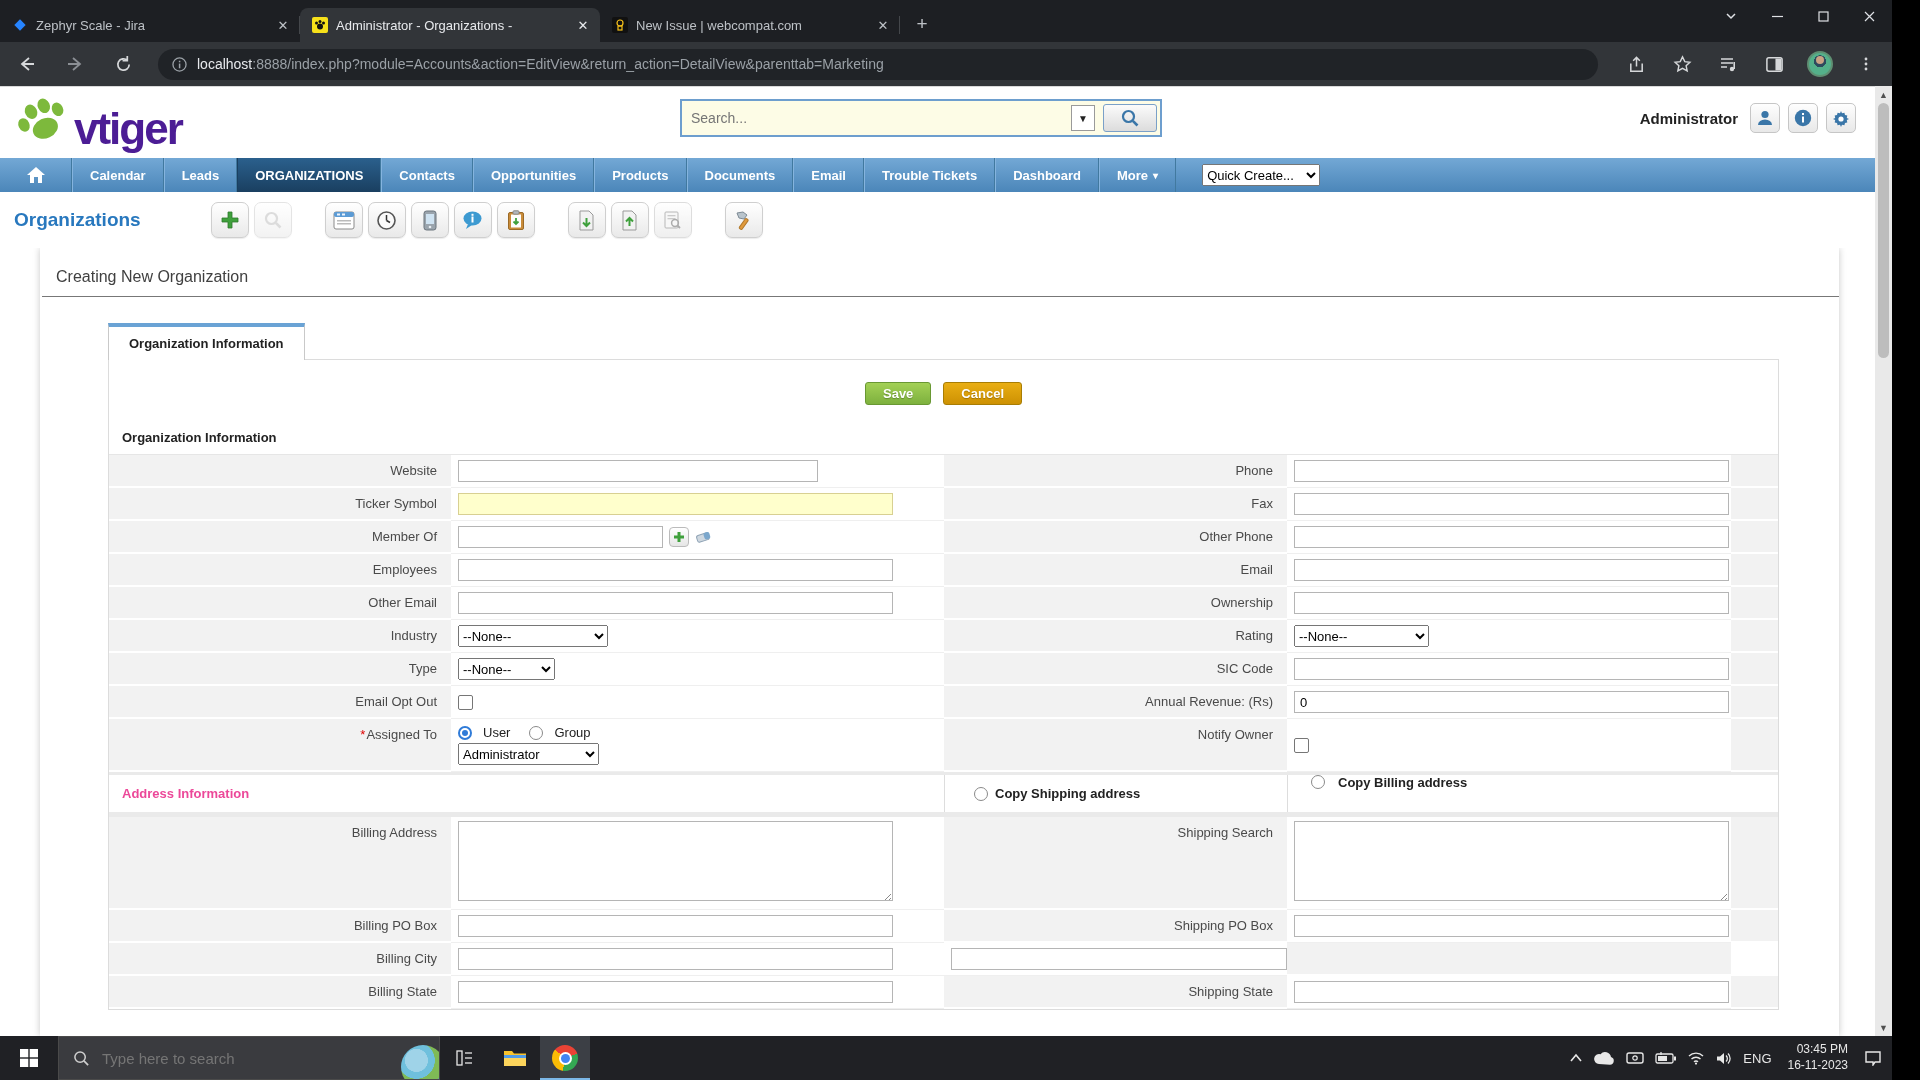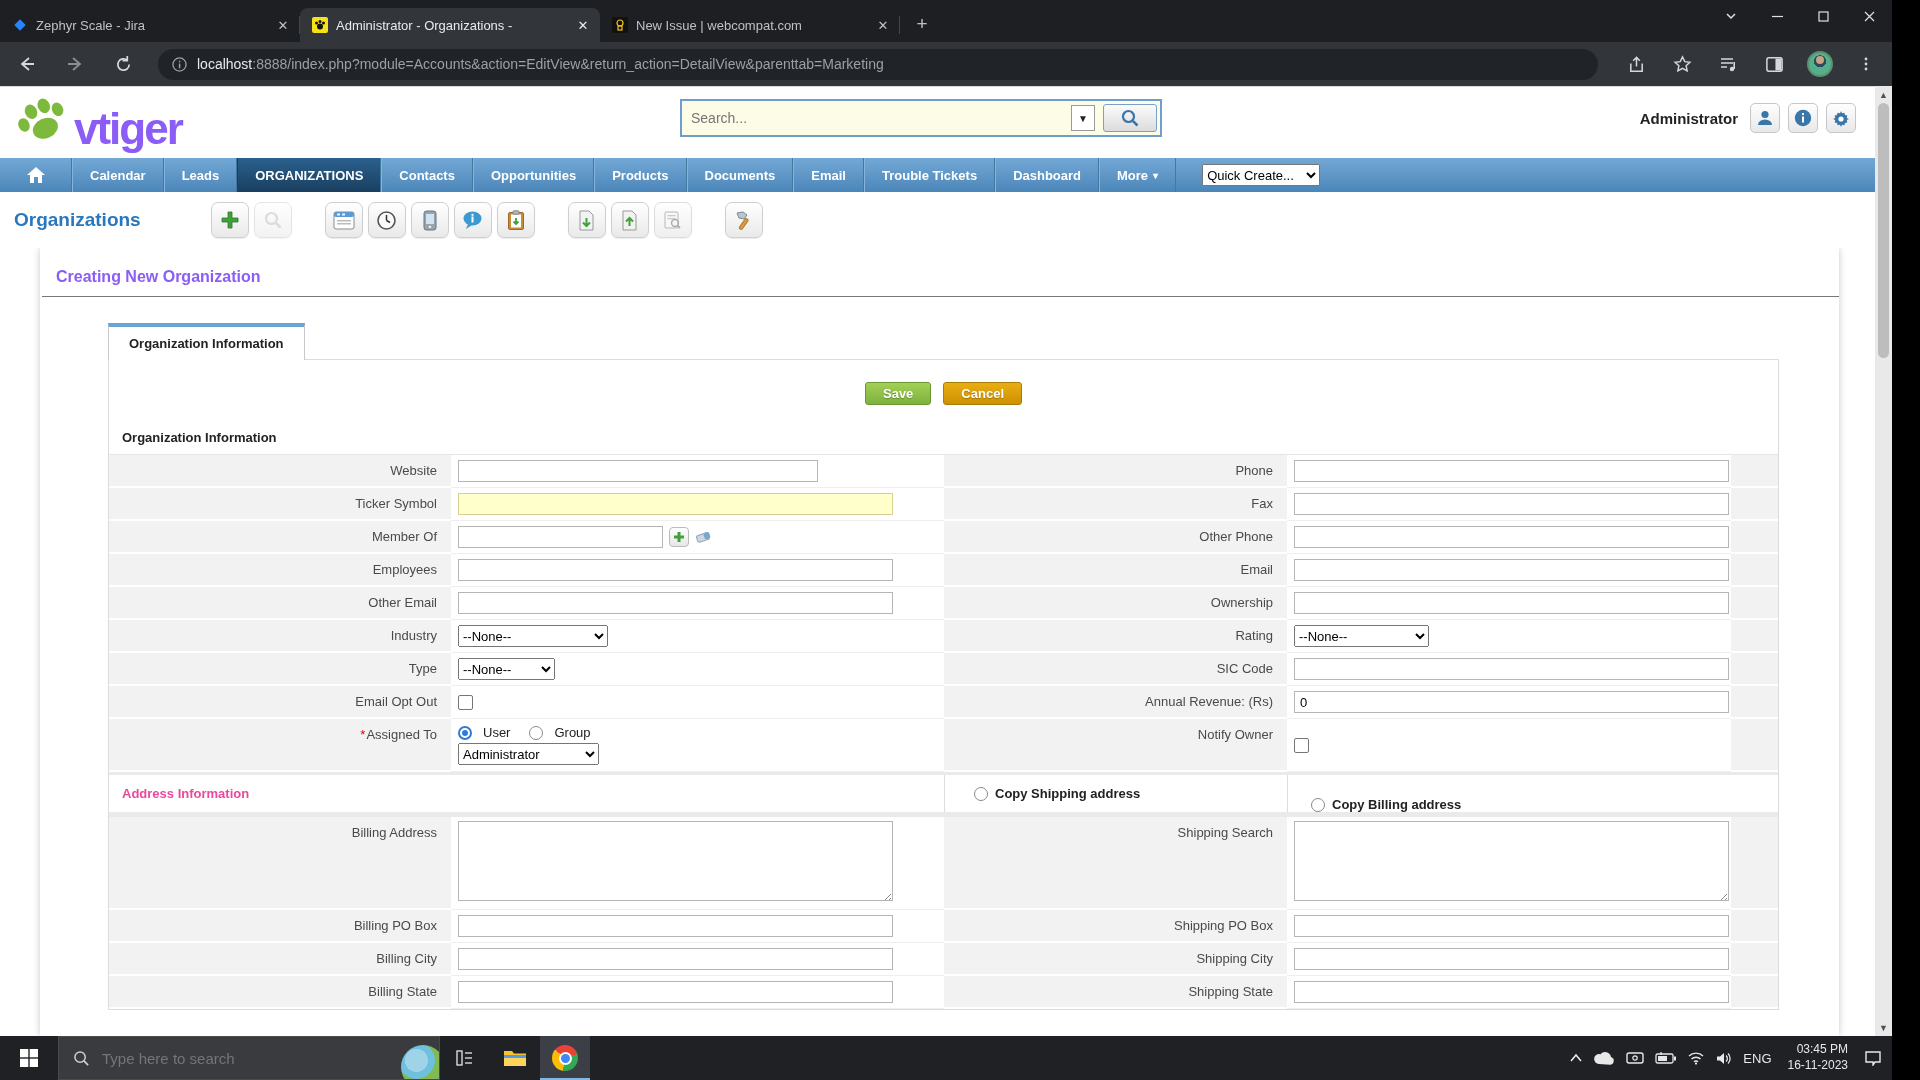--- a/index.html
+++ b/index.html
@@ -25,21 +25,21 @@
   .omnibox { flex:1; height:31px; background:#202327; border-radius:16px; margin:0 8px 0 4px;
     display:flex; align-items:center; padding:0 14px; gap:10px; font-size:14px; color:#9aa0a6; overflow:hidden; white-space:nowrap; }
   .omnibox .host { color:#e8eaed; }
   .rtico { width:32px; height:32px; display:flex; align-items:center; justify-content:center; }
   .avatar { width:26px; height:26px; border-radius:50%; background:radial-gradient(circle at 50% 38%, #2e4a5e 0 34%, #54b08a 35% 100%); border:2px solid #5f8f72; position:relative; }
   .avatar::after{ content:""; position:absolute; left:7px; top:3px; width:8px; height:8px; border-radius:50%; background:#caa284; }
 
   
   .vheader { height:72px; background:#fff; position:relative; border-top:1px solid #d9d9d9; }
   .logo { position:absolute; left:10px; top:4px; display:flex; align-items:flex-end; }
-  .logo-text { font-size:44px; font-weight:bold; color:#8b5cf6; letter-spacing:-2px; line-height:0.9; }
+  .logo-text { font-size:44px; font-weight:bold; color:#4c1d95; letter-spacing:-2px; line-height:0.9; }
   .searchwrap { position:absolute; left:680px; top:12px; width:482px; height:38px; border:2px solid #6d9ece;
     background:#fdfce6; display:flex; align-items:center; padding:3px; }
   .searchin { flex:1; border:none; background:transparent; font-size:14px; color:#333; outline:none; padding-left:6px; }
   .dd-btn { width:24px; height:26px; background:#fff; border:1px solid #9a9a9a; display:flex; align-items:center; justify-content:center; font-size:10px; color:#222; }
   .mag-btn { width:54px; height:28px; margin-left:8px; border:1px solid #7aa0c8; border-radius:3px;
     background:linear-gradient(#fbfbfb,#dcdcdc); display:flex; align-items:center; justify-content:center; }
   .adminarea { position:absolute; right:36px; top:16px; display:flex; align-items:center; gap:8px; }
   .adminname { font-size:15px; font-weight:bold; color:#222; margin-right:4px; }
   .hbtn { width:30px; height:30px; border:1px solid #c6c6c6; border-radius:5px; background:linear-gradient(#fefefe,#e8e8e8);
     display:flex; align-items:center; justify-content:center; }
@@ -57,21 +57,21 @@
   
   .mtoolbar { height:56px; background:#fff; display:flex; align-items:center; padding:0 14px; }
   .mtitle { color:#2878be; font-size:19px; font-weight:bold; margin-right:70px; }
   .tbtn { width:38px; height:36px; border:1px solid #cfcfcf; border-radius:7px; background:linear-gradient(#ffffff,#e9e9e9);
     display:flex; align-items:center; justify-content:center; margin-right:5px; box-shadow:0 1px 1px rgba(0,0,0,.08); }
   .tgap { width:28px; }
 
   
   .content { flex:1; background:#fff; overflow:hidden; padding:0 53px 0 40px; }
   .card { background:#fff; box-shadow:0 0 7px rgba(0,0,0,.22); height:100%; padding-top:20px; }
-  .ptitle { font-size:16px; font-weight:bold; color:#8b5cf6; padding-left:16px; }
+  .ptitle { font-size:16px; font-weight:normal; color:#404040; padding-left:16px; }
   .phr { border:none; border-top:1px solid #777; margin:10px 0 26px 2px; }
   .otab { margin-left:68px; display:inline-block; background:#fff; border:1px solid #c9c9c9; border-bottom:none;
     border-top:4px solid #6aa3d5; padding:9px 20px 9px 20px; font-size:13px; font-weight:bold; color:#222;
     position:relative; z-index:2; margin-bottom:-1px; }
   .formbox { margin:0 60px 0 68px; border:1px solid #dcdcdc; background:#fff; }
   .btnrow { display:flex; justify-content:center; gap:12px; padding:22px 0 16px; }
   .btn { font-size:13px; font-weight:bold; color:#fff; padding:3px 17px; border-radius:3px; cursor:pointer; }
   .btn.save { background:linear-gradient(#a3d055,#7db13e); border:1px solid #699833; text-shadow:0 1px 1px rgba(0,0,0,.25); }
   .btn.cancel { background:linear-gradient(#e9ae13,#cd9103); border:1px solid #a87d04; text-shadow:0 1px 1px rgba(0,0,0,.25); }
   .secthead { font-size:13px; font-weight:bold; color:#222; padding:9px 0 9px 13px; border-bottom:1px solid #e6e6e6; }
@@ -91,21 +91,21 @@
   .radio-line { display:flex; align-items:center; gap:11px; }
   .radio { width:14px; height:14px; border:1px solid #8a8a8a; border-radius:50%; background:#fff; display:inline-block; position:relative; }
   .radio.checked { border:2px solid #2f7bd8; }
   .radio.checked::after { content:""; position:absolute; left:2px; top:2px; width:6px; height:6px; border-radius:50%; background:#2f7bd8; }
   .rlabel { font-size:13px; color:#222; margin-right:8px; }
   .addrhead { display:grid; grid-template-columns:342px 493px 343px 444px 1fr;
     border-top:3px solid #eaeaea; border-bottom:5px solid #eaeaea; }
   .ah-title { grid-column:1/3; font-size:13px; font-weight:bold; color:#ec4899; padding:11px 0 11px 13px; }
   .ah-ship { grid-column:3/4; border-left:1px solid #ddd; display:flex; align-items:center; gap:7px; padding-left:29px;
     font-size:13px; font-weight:bold; color:#222; }
-  .ah-bill { grid-column:4/6; border-left:1px solid #ddd; display:flex; align-items:flex-end; gap:7px; padding-left:23px;
+  .ah-bill { grid-column:4/6; border-left:1px solid #ddd; display:flex; align-items:flex-start; gap:13px; padding-left:23px;
     font-size:13px; font-weight:bold; color:#222; }
   .ta-wrap { position:relative; }
   .tta { width:435px; height:80px; border:1px solid #b5b5b5; resize:none; font-family:"Liberation Sans",sans-serif; }
   .grip { position:absolute; right:2px; bottom:5px; width:9px; height:9px;
     background:repeating-linear-gradient(135deg, transparent 0 2px, #8a8a8a 2px 3px);
     clip-path:polygon(100% 0, 100% 100%, 0 100%); }
 
   
   .scrollbar { position:absolute; right:0; top:86px; width:17px; height:950px; background:#e9e9e9; z-index:40;
     display:flex; flex-direction:column; align-items:center; }
@@ -573,21 +573,20 @@
               <div class="ccell">
                 <input class="tin" type="text" style="width: 435px;">
               </div>
               <div class="lcell"></div>
             </div>
             <div class="frow">
               <div class="lcell"><span class="flabel">Billing City</span></div>
               <div class="ccell">
                 <input class="tin" type="text" style="width: 435px;">
               </div>
-              <div class="lcell"><span class="flabel">Shipping City</span></div>
               <div class="ccell">
                 <input class="tin" type="text" style="width: 435px;">
               </div>
               <div class="lcell"></div>
             </div>
             <div class="frow">
               <div class="lcell"><span class="flabel">Billing State</span></div>
               <div class="ccell">
                 <input class="tin" type="text" style="width: 435px;">
               </div>

